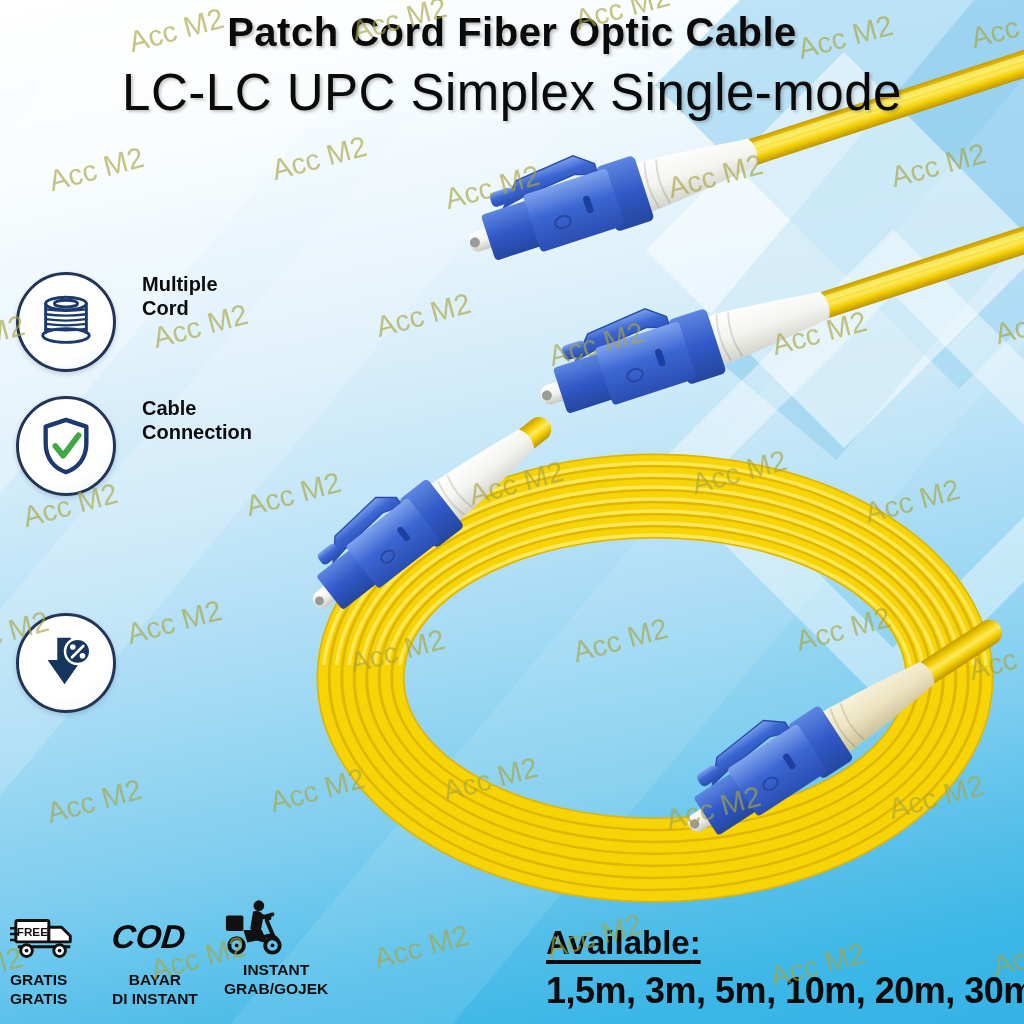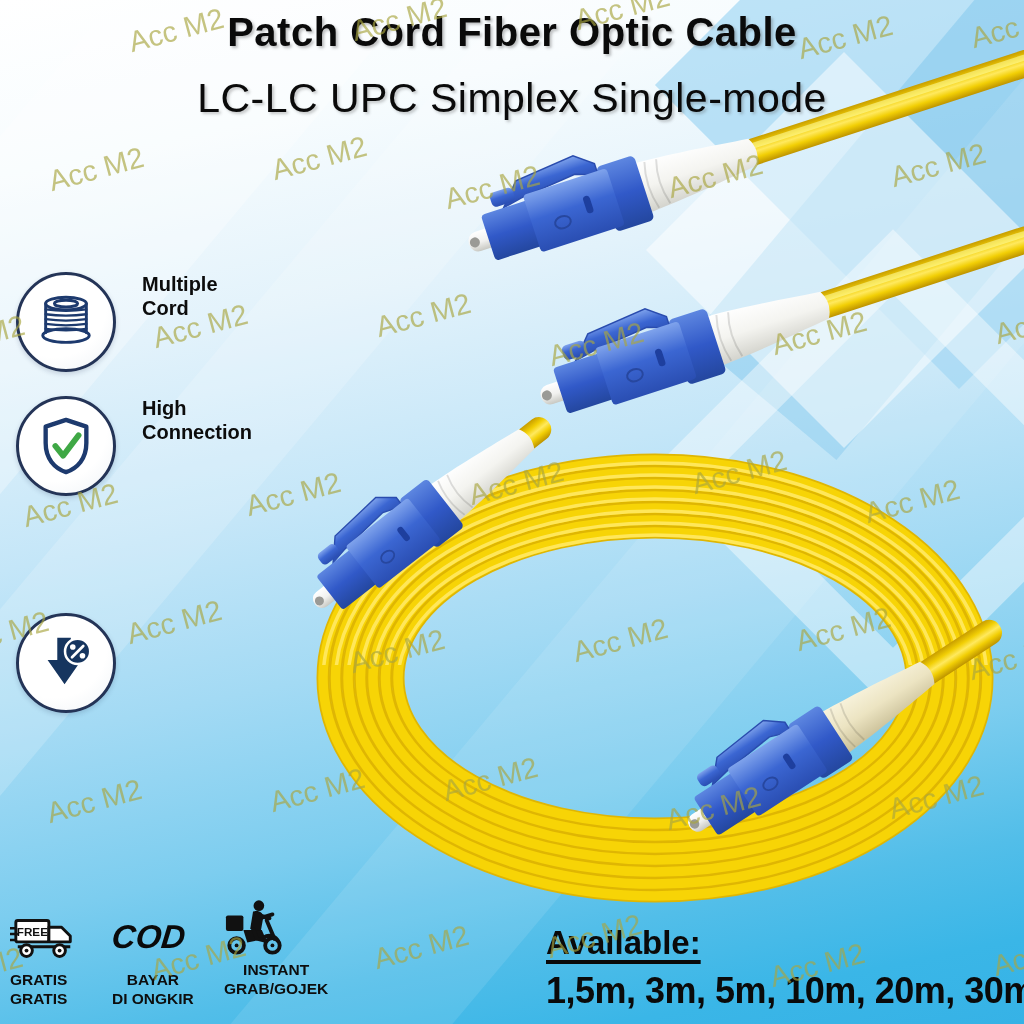--- a/index.html
+++ b/index.html
@@ -26,21 +26,21 @@
   .s5{width:1500px;height:170px;left:150px;top:1120px;transform:rotate(-50deg);
       transform-origin:left top;background:rgba(255,255,255,0.10);}
 
   
   .photo{position:absolute;inset:0;z-index:10;}
 
   
   .headline{position:absolute;left:0;right:0;top:10px;z-index:30;text-align:center;color:#0a0a0a;}
   .title{font-size:40px;font-weight:700;letter-spacing:0.5px;
          text-shadow:2px 2px 3px rgba(70,70,70,0.35);}
-  .subtitle{font-size:41px;font-weight:400;margin-top:20px;letter-spacing:0.5px;
+  .subtitle{font-size:51px;font-weight:400;margin-top:8px;letter-spacing:0.5px;
          text-shadow:2px 2px 3px rgba(70,70,70,0.30);}
 
   
   .feature{position:absolute;left:16px;z-index:20;display:flex;align-items:flex-start;gap:26px;height:94px;}
   .f1{top:272px}.f2{top:396px}.f3{top:504px}.f4{top:613px}
   .fcircle{width:94px;height:94px;border-radius:50%;flex:0 0 auto;
            background:radial-gradient(circle at 38% 32%,#ffffff 60%,#eef2f6 100%);
            border:3px solid #243457;display:flex;align-items:center;justify-content:center;
            box-shadow:0 2px 5px rgba(20,40,80,0.18);}
   .flabel{font-size:20px;font-weight:700;color:#0c0c0c;line-height:1.22;width:170px;}
@@ -223,21 +223,21 @@
   </div>
 
   <div class="feature f2">
     <div class="fcircle">
       <svg width="62" height="62" viewBox="0 0 64 64">
         <path d="M32 5 L53 12 V29 C53 45 44 55 32 59 C20 55 11 45 11 29 V12 Z" fill="#ffffff" stroke="#1d3a6e" stroke-width="4.5" stroke-linejoin="round"></path>
         <path d="M21 32 L29 42 L45 21" fill="none" stroke="#3fa845" stroke-width="6" stroke-linecap="round" stroke-linejoin="round"></path>
       </svg>
     </div>
     <div class="flabel">
-      <div>High</div>
+      <div>Cable</div>
       <div>Connection</div>
     </div>
   </div>
 
 
   <div class="feature f4">
     <div class="fcircle">
       <svg width="62" height="62" viewBox="0 0 64 64">
         <polygon points="23,6 37,6 37,29 48,29 30.5,54 13,29 23,29" fill="#16355f"></polygon>
         <circle cx="44" cy="20" r="13" fill="#16355f" stroke="#ffffff" stroke-width="2.6"></circle>
@@ -269,21 +269,21 @@
       <div>GRATIS</div>
     </div>
   </div>
 
   <div class="badge b2">
     <div class="bicon">
       <div class="cod-text">COD</div>
     </div>
     <div class="blabel">
       <div>BAYAR</div>
-      <div>DI ONGKIR</div>
+      <div>DI INSTANT</div>
     </div>
   </div>
 
   <div class="badge b3">
     <div class="bicon">
       <svg width="62" height="58" viewBox="0 0 64 58">
         <circle cx="13" cy="48" r="7.5" fill="none" stroke="#111111" stroke-width="4"></circle>
         <circle cx="50" cy="48" r="7.5" fill="none" stroke="#111111" stroke-width="4"></circle>
         <circle cx="13" cy="48" r="2" fill="#111111"></circle>
         <circle cx="50" cy="48" r="2" fill="#111111"></circle>

